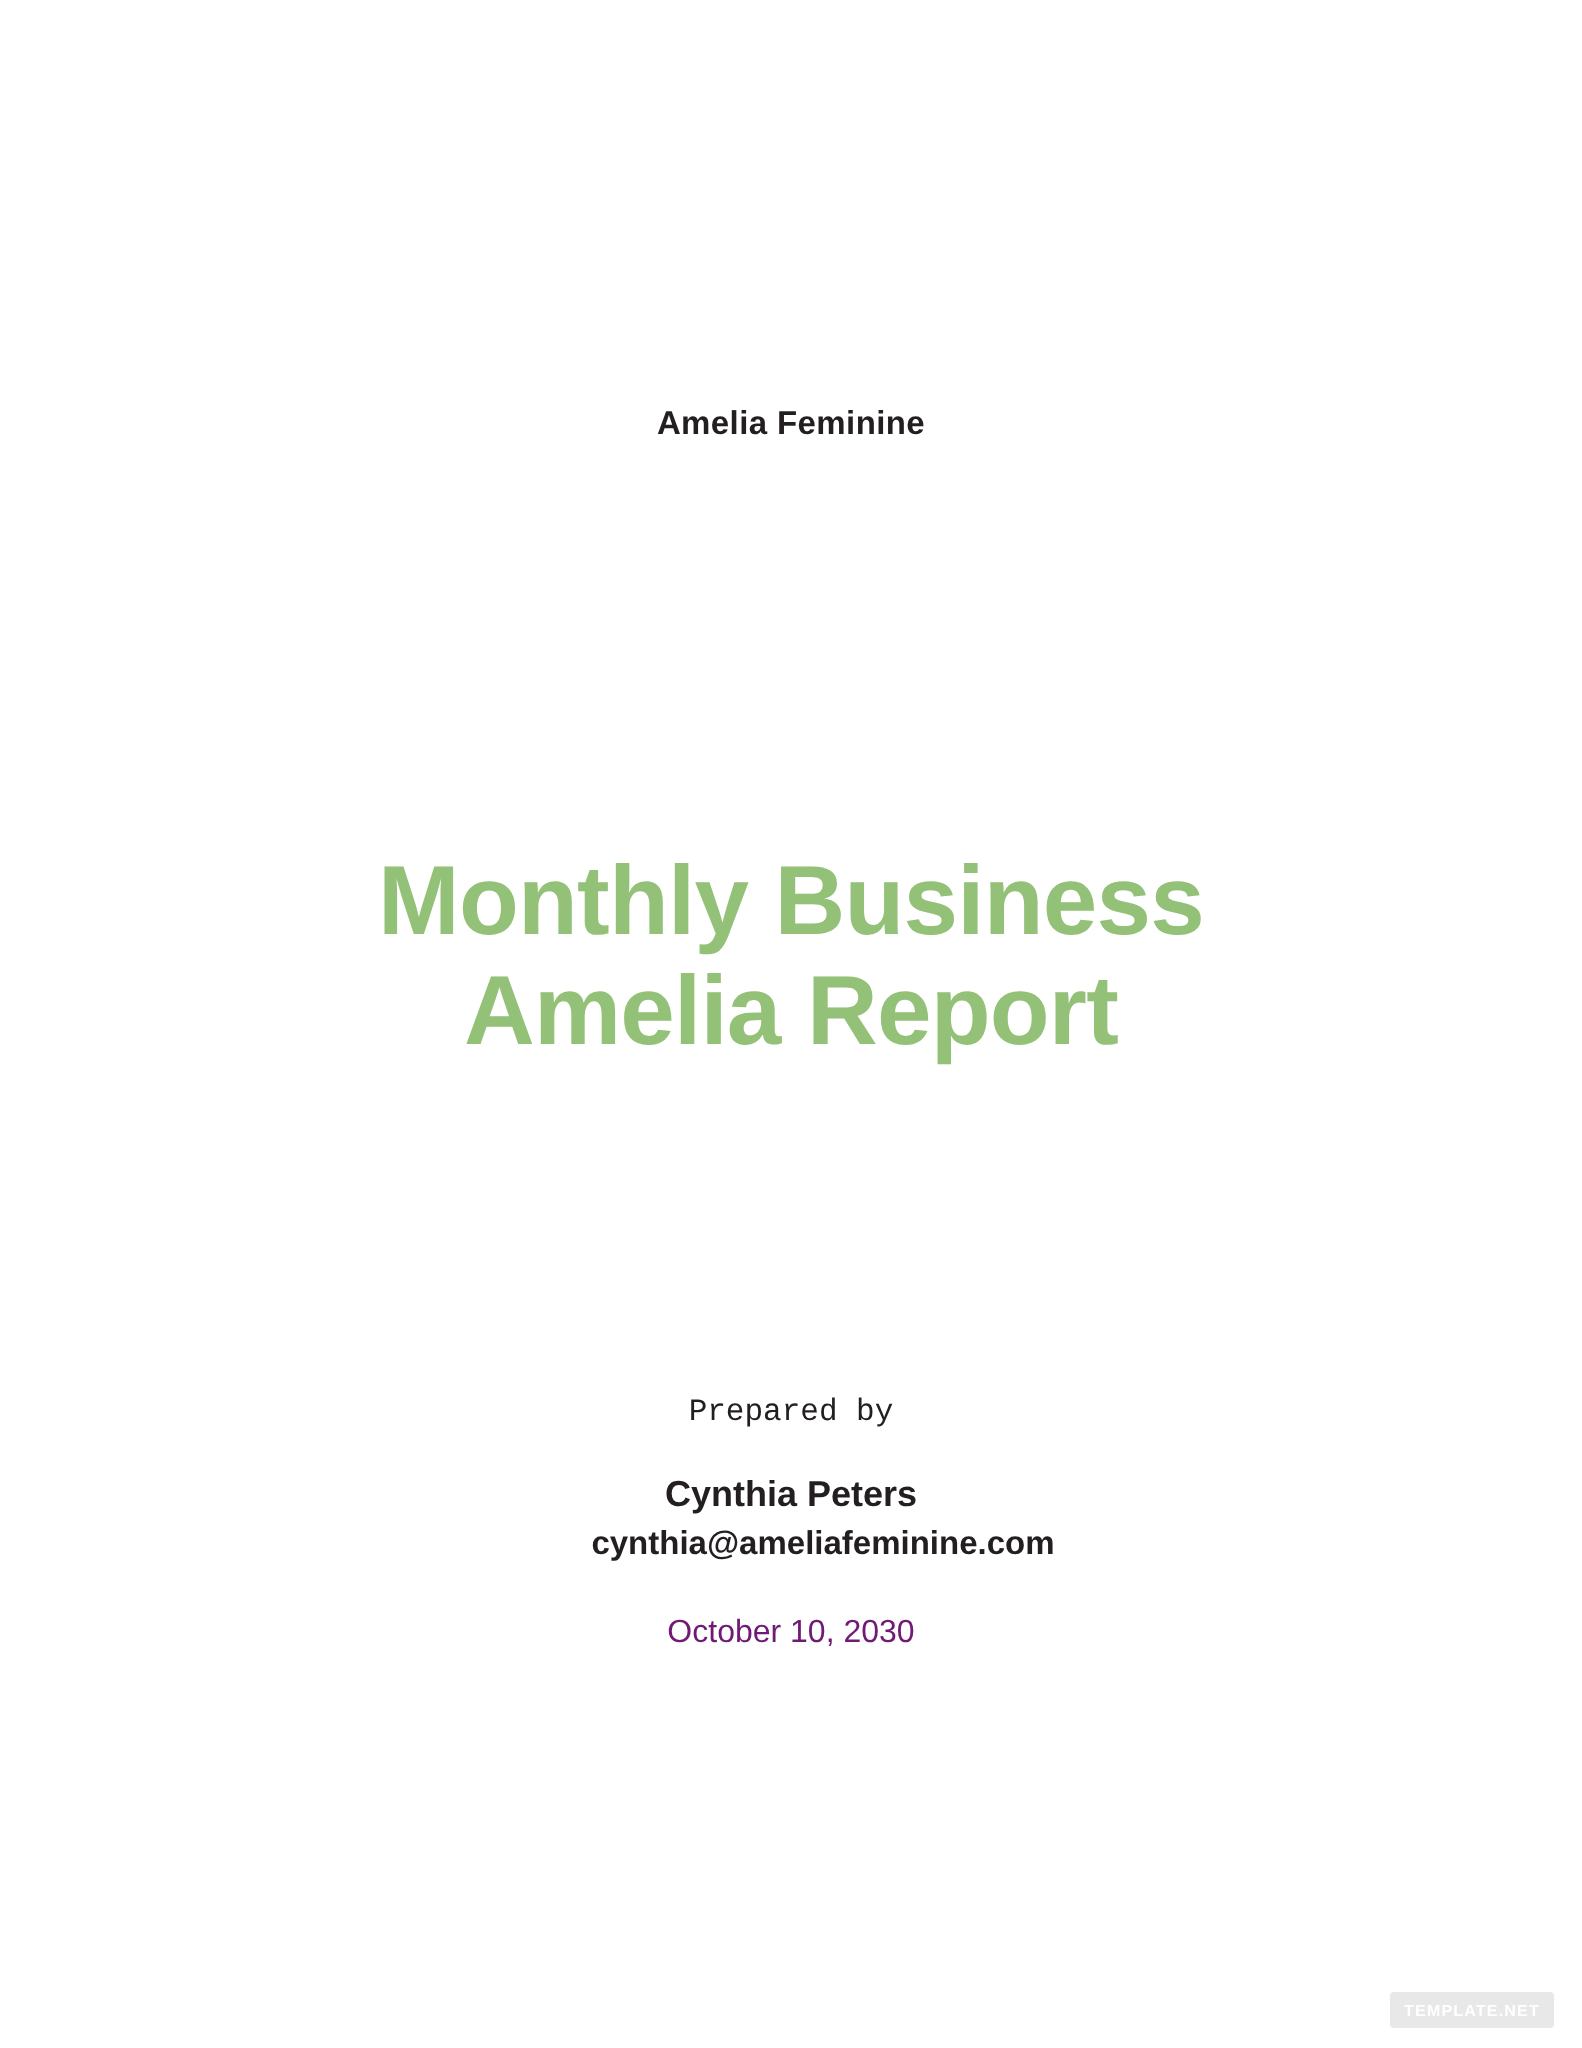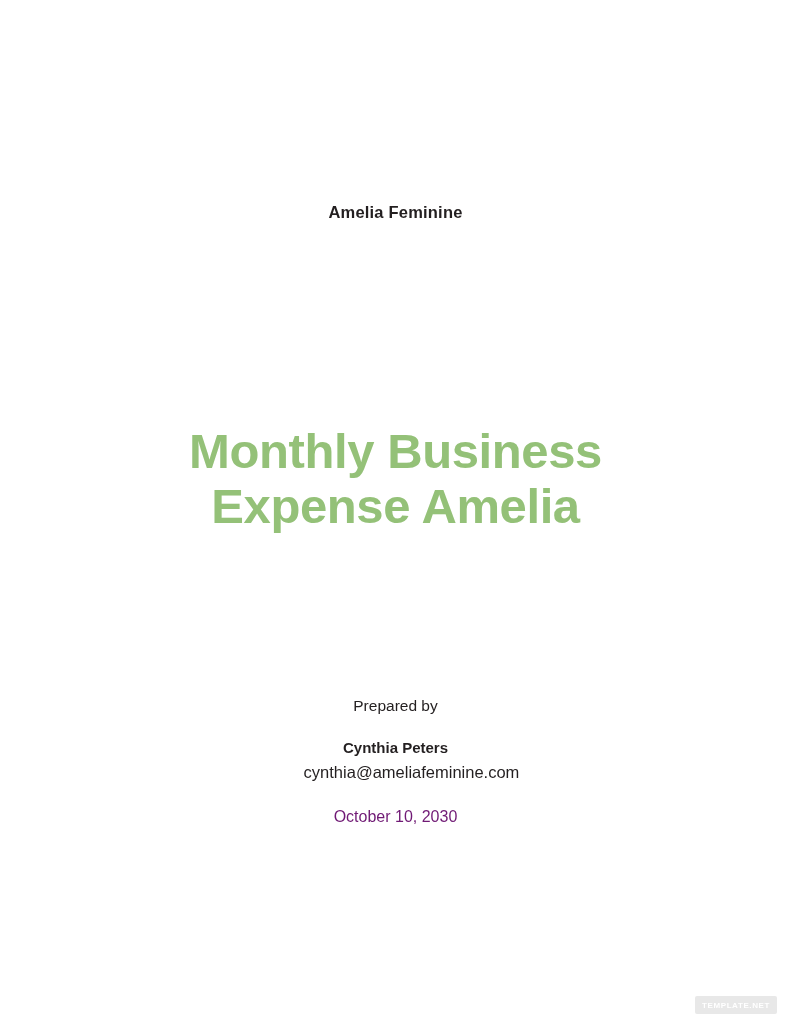--- a/index.html
+++ b/index.html
@@ -47,31 +47,32 @@
     top: 696px;
     left: 0;
     width: 791px;
     text-align: center;
   }
   .prepared-label {
     font-size: 15.5px;
     color: #231f20;
     font-weight: normal;
     line-height: 20px;
+    font-family: Liberation Mono, monospace;
   }
   .author-name {
     margin-top: 20px;
-    font-size: 15px;
+    font-size: 18px;
     font-weight: bold;
     color: #231f20;
     line-height: 23px;
   }
   .author-email {
     font-size: 16.5px;
-    font-weight: normal;
+    font-weight: bold;
     color: #231f20;
     line-height: 26px;
     padding-left: 32px;
   }
   .doc-date {
     margin-top: 21px;
     font-size: 16px;
     color: #701a75;
     line-height: 22px;
   }
@@ -96,21 +97,21 @@
 </style>
 </head>
 <body>
 
 <div class="page">
 
   <div class="company-name">Amelia Feminine</div>
 
   <div class="doc-title">
     <div>Monthly Business</div>
-    <div>Expense Amelia</div>
+    <div>Amelia Report</div>
   </div>
 
   <div class="prepared-block">
     <div class="prepared-label">Prepared by</div>
     <div class="author-name">Cynthia Peters</div>
     <div class="author-email">cynthia@ameliafeminine.com</div>
     <div class="doc-date">October 10, 2030</div>
   </div>
 
   <div class="watermark">

